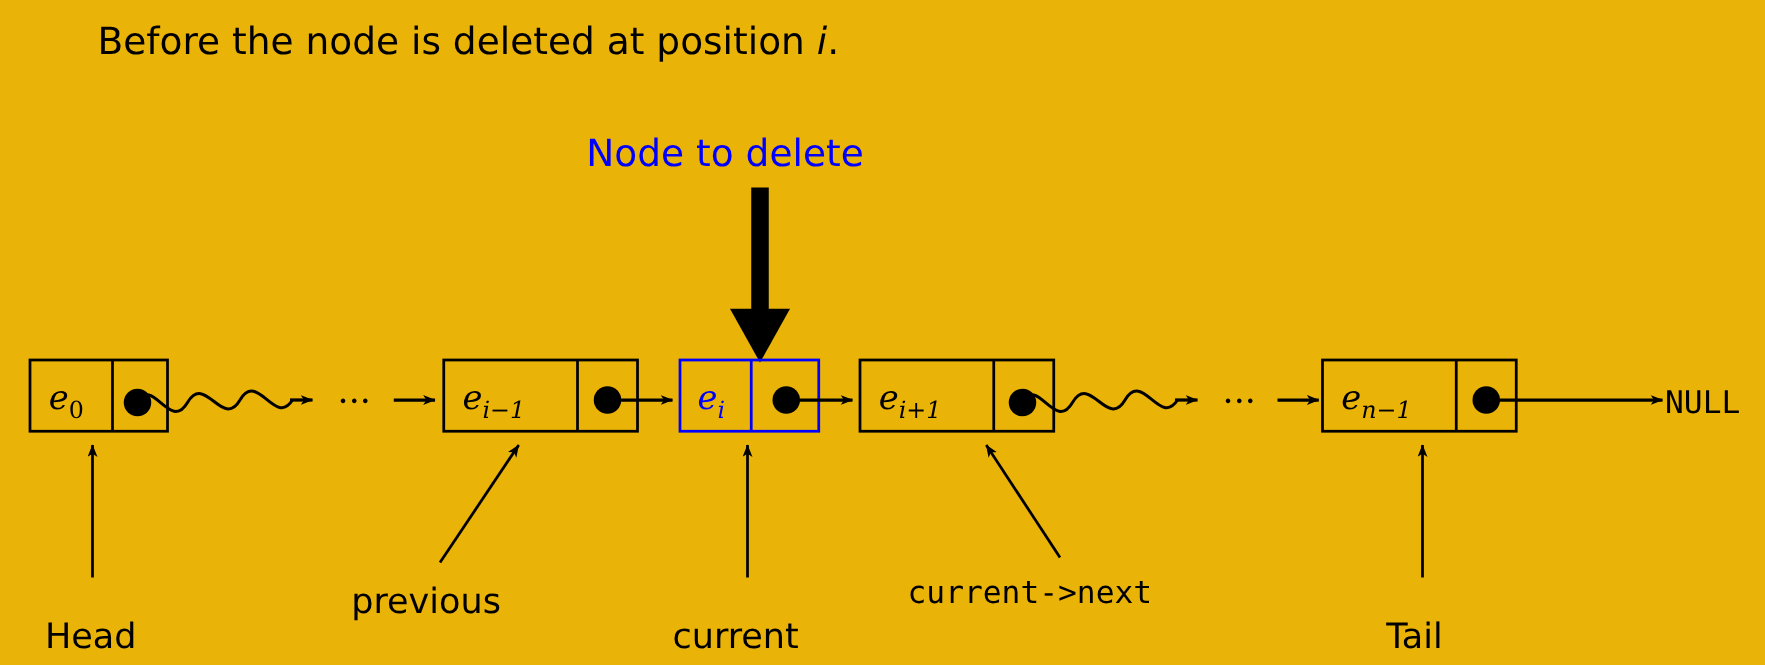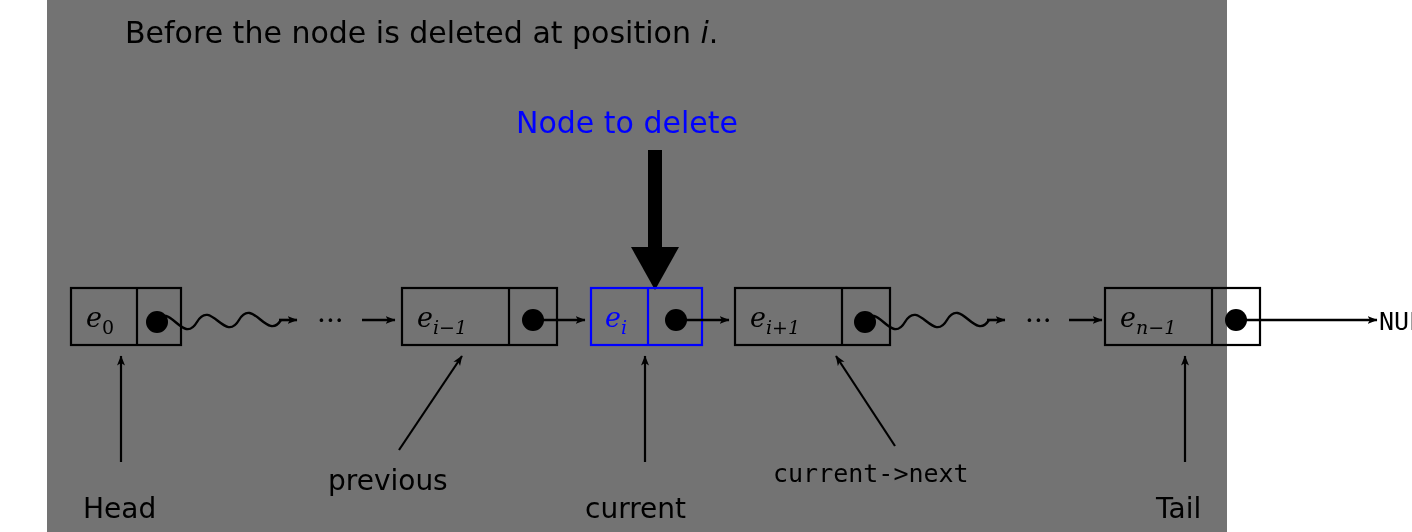--- a/index.html
+++ b/index.html
@@ -8,24 +8,23 @@
     background: #ffffff;
   }
   body {
     width: 1412px;
     height: 532px;
     font-family: "DejaVu Sans", sans-serif;
     overflow: hidden;
   }
   #stage {
     position: relative;
-    width: 1180px;
+    width: 1412px;
     height: 532px;
-    background: #737373;
-    margin-left: 47px;
+    background: #eab308;
   }
   #diagram {
     position: absolute;
     top: 0;
     left: 0;
     width: 1412px;
     height: 532px;
     display: block;
   }
   .title-text {

